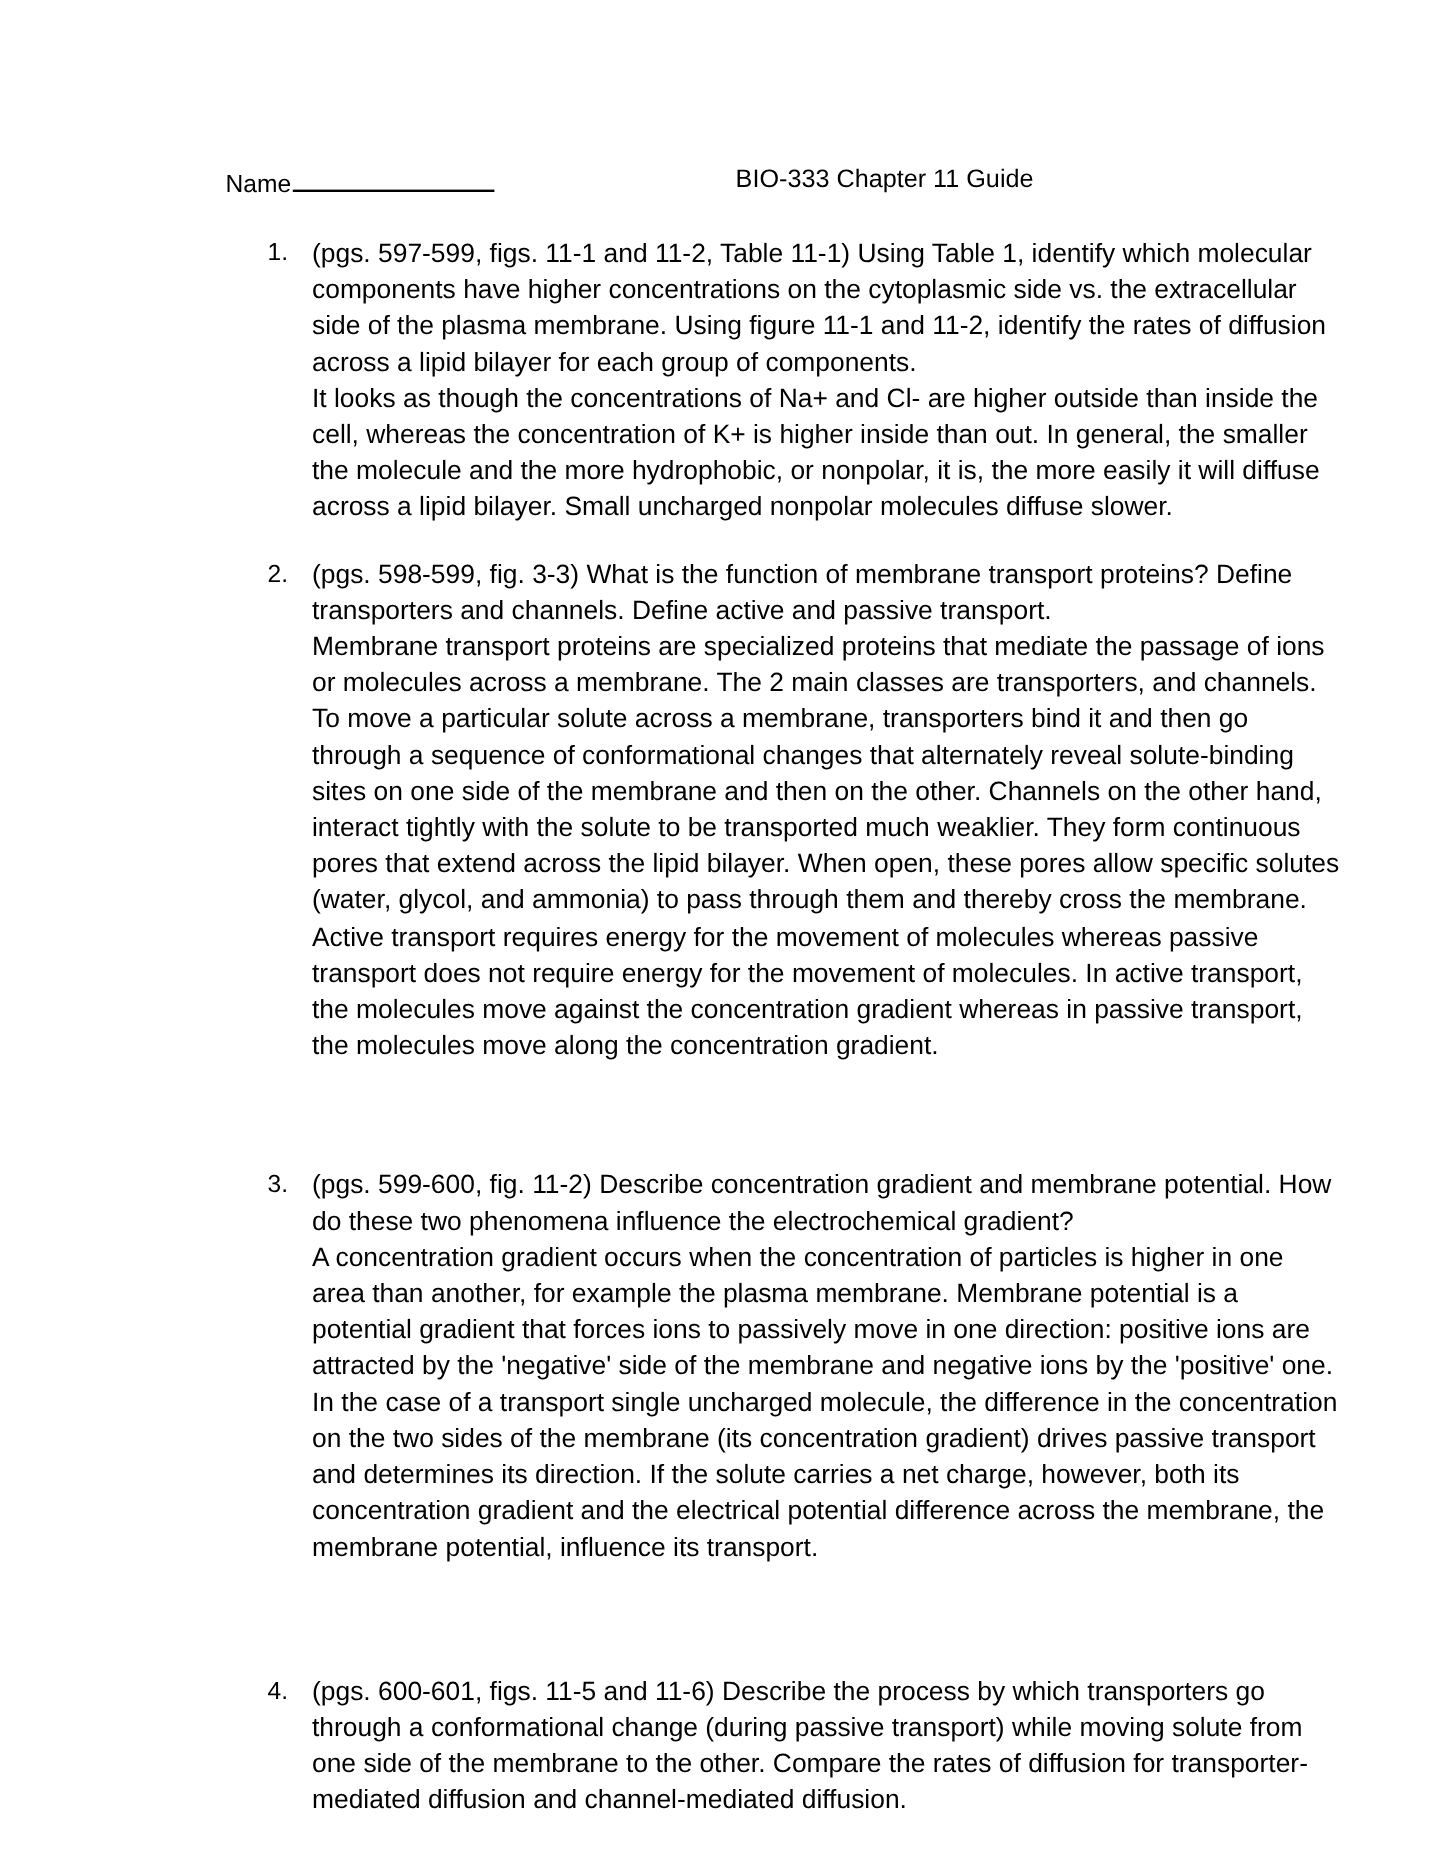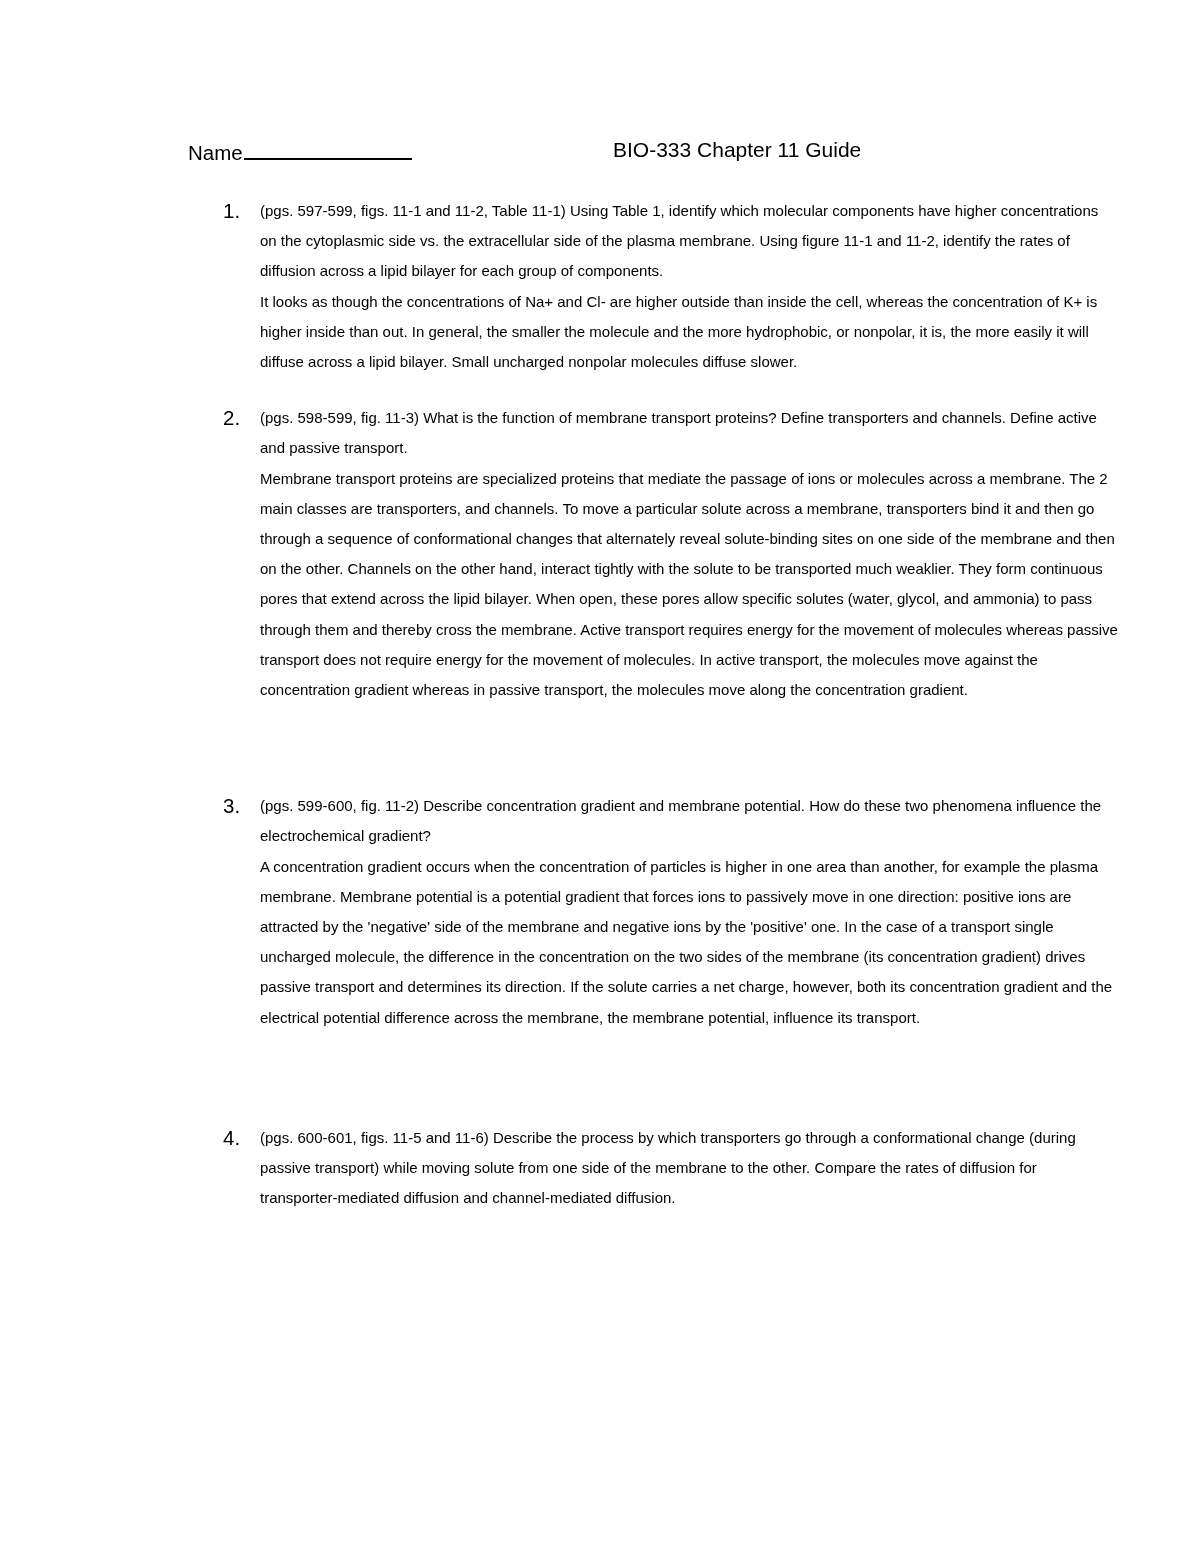--- a/index.html
+++ b/index.html
@@ -67,21 +67,21 @@
   }
   .qitem .marker {
     position: absolute;
     left: 35px;
     top: 0;
     font-size: 20.5px;
     line-height: 30.2px;
   }
   .qprompt, .qanswer {
     margin: 0;
-    font-size: 15px;
+    font-size: 22px;
     line-height: 30.2px;
     text-align: left;
   }
   .gap-small { height: 26px; }
   .gap-large { height: 86px; }
   .gap-large-2 { height: 90px; }
 </style>
 </head>
 <body>
 
@@ -98,21 +98,21 @@
     <li class="qitem">
       <span class="marker">1.</span>
       <p class="qprompt">(pgs. 597-599, figs. 11-1 and 11-2, Table 11-1) Using Table 1, identify which molecular components have higher concentrations on the cytoplasmic side vs. the extracellular side of the plasma membrane. Using figure 11-1 and 11-2, identify the rates of diffusion across a lipid bilayer for each group of components.</p>
       <p class="qanswer">It looks as though the concentrations of Na+ and Cl- are higher outside than inside the cell, whereas the concentration of K+ is higher inside than out. In general, the smaller the molecule and the more hydrophobic, or nonpolar, it is, the more easily it will diffuse across a lipid bilayer. Small uncharged nonpolar molecules diffuse slower.</p>
     </li>
 
     <div class="gap-small"></div>
 
     <li class="qitem">
       <span class="marker">2.</span>
-      <p class="qprompt">(pgs. 598-599, fig. 11-3) What is the function of membrane transport proteins? Define transporters and channels. Define active and passive transport.</p>
+      <p class="qprompt">(pgs. 598-599, fig. 3-3) What is the function of membrane transport proteins? Define transporters and channels. Define active and passive transport.</p>
       <p class="qanswer">Membrane transport proteins are specialized proteins that mediate the passage of ions or molecules across a membrane. The 2 main classes are transporters, and channels. To move a particular solute across a membrane, transporters bind it and then go through a sequence of conformational changes that alternately reveal solute-binding sites on one side of the membrane and then on the other. Channels on the other hand, interact tightly with the solute to be transported much weaklier. They form continuous pores that extend across the lipid bilayer. When open, these pores allow specific solutes (water, glycol, and ammonia) to pass through them and thereby cross the membrane. Active transport requires energy for the movement of molecules whereas passive transport does not require energy for the movement of molecules. In active transport, the molecules move against the concentration gradient whereas in passive transport, the molecules move along the concentration gradient.</p>
     </li>
 
     <div class="gap-large"></div>
 
     <li class="qitem">
       <span class="marker">3.</span>
       <p class="qprompt">(pgs. 599-600, fig. 11-2) Describe concentration gradient and membrane potential. How do these two phenomena influence the electrochemical gradient?</p>
       <p class="qanswer">A concentration gradient occurs when the concentration of particles is higher in one area than another, for example the plasma membrane. Membrane potential is a potential gradient that forces ions to passively move in one direction: positive ions are attracted by the 'negative' side of the membrane and negative ions by the 'positive' one. In the case of a transport single uncharged molecule, the difference in the concentration on the two sides of the membrane (its concentration gradient) drives passive transport and determines its direction. If the solute carries a net charge, however, both its concentration gradient and the electrical potential difference across the membrane, the membrane potential, influence its transport.</p>
     </li>

